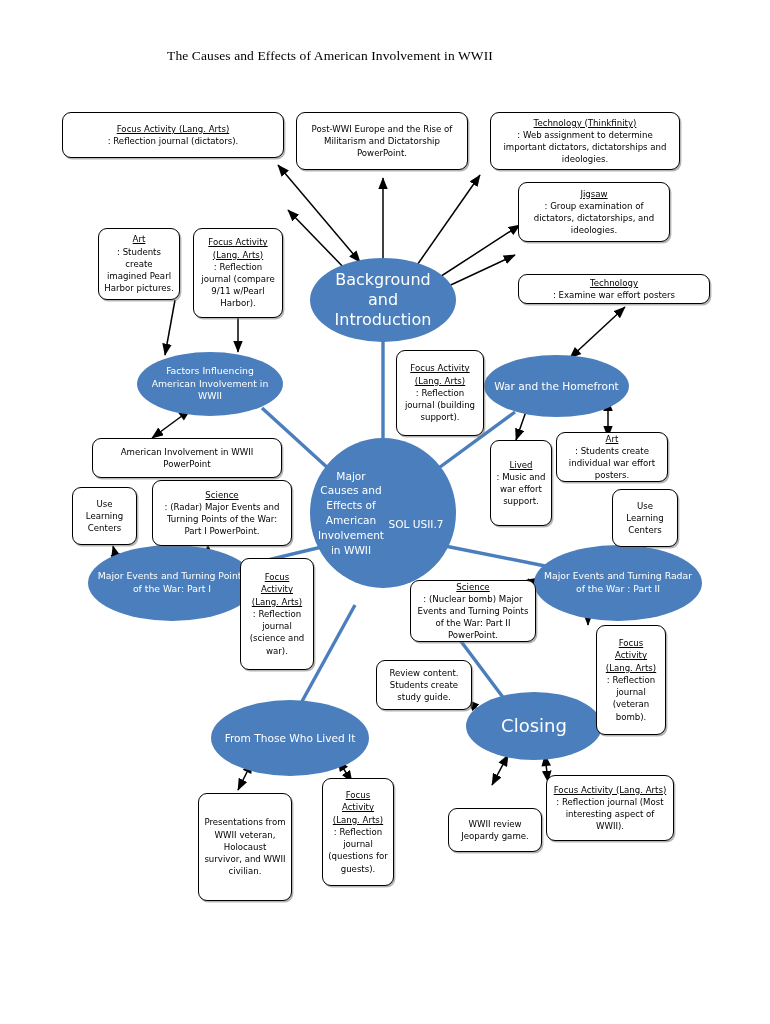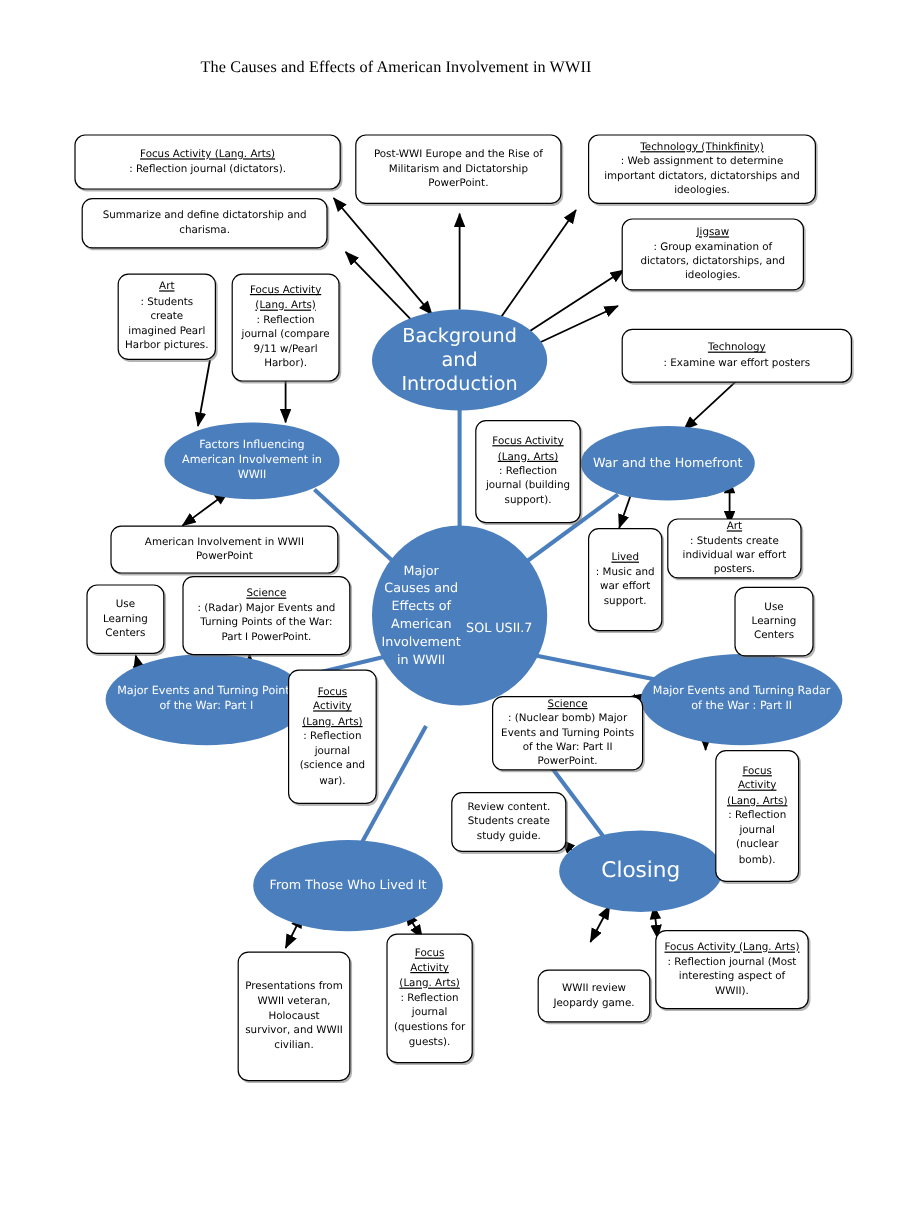--- a/index.html
+++ b/index.html
@@ -104,37 +104,34 @@
       <line x1="545" y1="755" x2="548" y2="782" marker-end="url(#ah)" marker-start="url(#ahs)"></line>
     </g>
   </svg>
 
   <div class="page-title">The Causes and Effects of American Involvement in WWII</div>
 
   <div class="box" style="left:62px;top:112px;width:222px;height:46px;">
     <span><u>Focus Activity (Lang. Arts)</u><span>: Reflection journal (dictators).</span></span>
   </div>
 
-  <div class="box" style="left:68px;top:165px;width:205px;height:42px;">
-    <span>Summarize and define dictatorship and charisma.</span>
-  </div>
 
   <div class="box" style="left:296px;top:112px;width:172px;height:58px;">
     <span>Post-WWI Europe and the Rise of Militarism and Dictatorship PowerPoint.</span>
   </div>
 
   <div class="box" style="left:490px;top:112px;width:190px;height:58px;">
     <span><u>Technology (Thinkfinity)</u><span>: Web assignment to determine important dictators, dictatorships and ideologies.</span></span>
   </div>
 
   <div class="box" style="left:518px;top:182px;width:152px;height:60px;">
     <span><u>Jigsaw</u><span>: Group examination of dictators, dictatorships, and ideologies.</span></span>
   </div>
 
-  <div class="box" style="left:518px;top:274px;width:192px;height:45px;">
+  <div class="box" style="left:518px;top:274px;width:192px;height:30px;">
     <span><u>Technology</u><span>: Examine war effort posters</span></span>
   </div>
 
   <div class="box" style="left:98px;top:228px;width:82px;height:72px;">
     <span><u>Art</u><span>: Students create imagined Pearl Harbor pictures.</span></span>
   </div>
 
   <div class="box" style="left:193px;top:228px;width:90px;height:90px;">
     <span>
       <u>Focus Activity</u><br>
@@ -215,21 +212,21 @@
   </div>
 
   <div class="box" style="left:410px;top:580px;width:126px;height:62px;">
     <span><u>Science</u><span>: (Nuclear bomb) Major Events and Turning Points of the War: Part II PowerPoint.</span></span>
   </div>
 
   <div class="box" style="left:596px;top:625px;width:70px;height:110px;">
     <span>
       <u>Focus</u><br>
       <u>Activity</u><br>
-      <u>(Lang. Arts)</u><span>: Reflection journal (nuclear bomb).</span>
+      <u>(Lang. Arts)</u><span>: Reflection journal (veteran bomb).</span>
     </span>
   </div>
 
   <div class="box" style="left:376px;top:660px;width:96px;height:50px;">
     <span>Review content. Students create study guide.</span>
   </div>
 
   <div class="box" style="left:198px;top:793px;width:94px;height:108px;">
     <span>Presentations from WWII veteran, Holocaust survivor, and WWII civilian.</span>
   </div>

